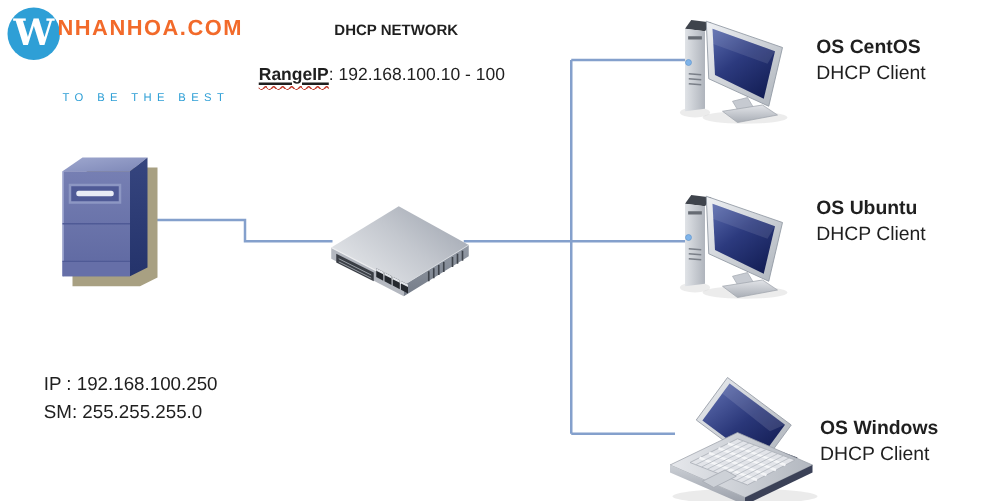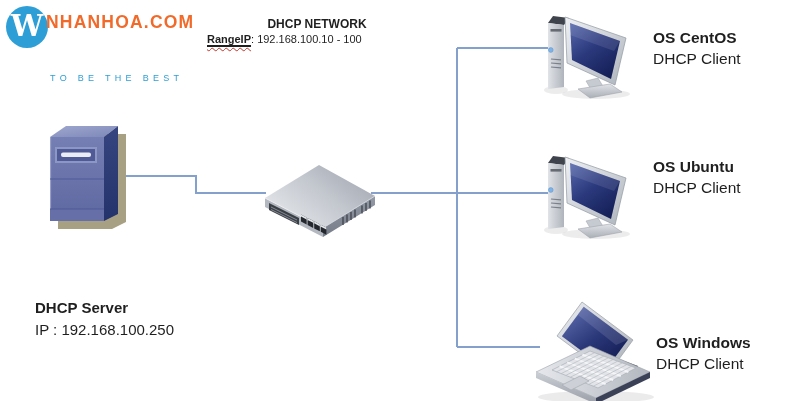--- a/index.html
+++ b/index.html
@@ -24,21 +24,21 @@
     position:absolute; left:40px; top:6px; font-size:17.5px; font-weight:700;
     letter-spacing:1.2px; color:var(--brand_orange,#f26a2a); white-space:nowrap;
   }
   .logo-tagline {
     position:absolute; left:44px; top:27px; font-size:9px; font-weight:400;
     letter-spacing:4.3px; color:var(--brand_blue,#2e9fd6); white-space:nowrap;margin-top:40px;
   }
   
   .diagram-title { left:226px; top:17px; width:182px; text-align:center;
     font-size:12px; font-weight:700; white-space:nowrap; }
-  .range-line { left:207px; top:33px; font-size:11px; white-space:nowrap; }
+  .range-line { left:207px; top:51px; font-size:14px; white-space:nowrap; }
   .range-wavy { text-decoration:underline wavy var(--wavy_red,#c0392b);
     text-decoration-thickness:1px; text-underline-offset:4px; }
   .range-solid { font-weight:700; text-decoration:underline solid var(--text,#1f1f1f);
     text-decoration-thickness:1.5px; text-underline-offset:2px; }
   
   .server-info { left:35px; top:297px; font-size:15px; line-height:21.5px; white-space:nowrap; }
   .server-info .t { font-weight:700; }
   .client-label { font-size:15.5px; line-height:21px; white-space:nowrap; }
   .client-label .os { font-weight:700; }
   .lbl-centos { left:653px; top:27px; }
@@ -235,22 +235,22 @@
         <line x1="89.6" y1="68.2" x2="51.6" y2="87.8"></line>
         <line x1="94.2" y1="69.9" x2="56.2" y2="89.6"></line>
         <line x1="98.8" y1="71.6" x2="60.8" y2="91.4"></line>
         <line x1="103.4" y1="73.3" x2="65.4" y2="93.2"></line>
       </g>
     </g>
     <polygon points="34,92 52,83 61,88 43,97" fill="#CDD1D7" stroke="#A7ACB4" stroke-width="0.7"></polygon>
   </svg>
 
   <div class="abs server-info">
-    <div class="t">DHCP Server</div>
     <div>IP : 192.168.100.250</div>
+    <div>SM: 255.255.255.0</div>
   </div>
 
   <div class="abs client-label lbl-centos">
     <div class="os">OS CentOS</div>
     <div>DHCP Client</div>
   </div>
   <div class="abs client-label lbl-ubuntu">
     <div class="os">OS Ubuntu</div>
     <div>DHCP Client</div>
   </div>

